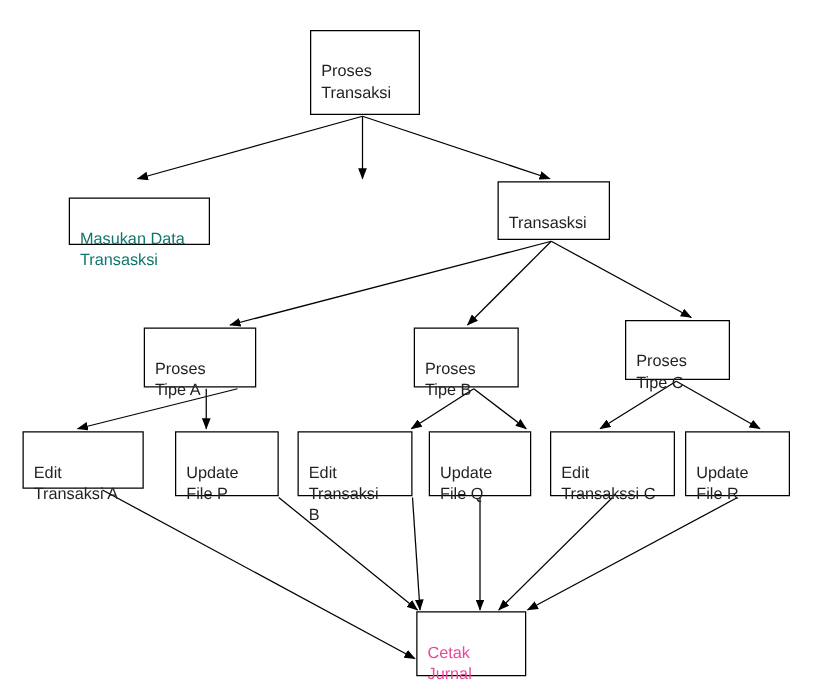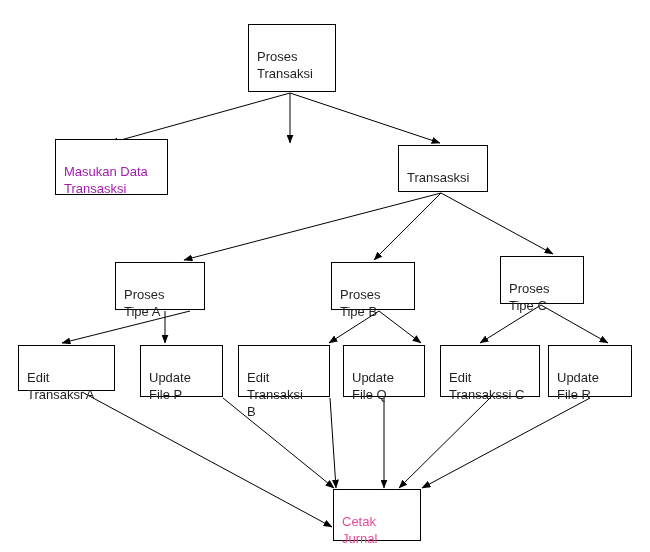--- a/index.html
+++ b/index.html
@@ -72,21 +72,21 @@
         <line x1="384" y1="398" x2="384" y2="488" stroke="#000000" stroke-width="1" marker-end="url(#arrowhead)"></line>
         <line x1="490" y1="398" x2="399" y2="488" stroke="#000000" stroke-width="1" marker-end="url(#arrowhead)"></line>
         <line x1="590" y1="398" x2="422" y2="488" stroke="#000000" stroke-width="1" marker-end="url(#arrowhead)"></line>
       </g>
   </svg>
 
   <div class="node" style="left: 248px; top: 24px; width: 88px; height: 68px; border-color: rgb(0, 0, 0); color: rgb(35, 31, 32);">
     <span class="node-label">Proses
 Transaksi</span>
   </div>
-  <div class="node" style="left: 55px; top: 139px; width: 113px; height: 56px; border-color: rgb(0, 0, 0); color: #a21caf;">
+  <div class="node" style="left: 55px; top: 158px; width: 113px; height: 38px; border-color: rgb(0, 0, 0); color: #0f766e;">
     <span class="node-label">Masukan Data
 Transasksi</span>
   </div>
   <div class="node" style="left: 398px; top: 145px; width: 90px; height: 47px; border-color: rgb(0, 0, 0); color: rgb(35, 31, 32);">
     <span class="node-label">Transasksi</span>
   </div>
   <div class="node" style="left: 115px; top: 262px; width: 90px; height: 48px; border-color: rgb(0, 0, 0); color: rgb(35, 31, 32);">
     <span class="node-label">Proses
 Tipe A</span>
   </div>

